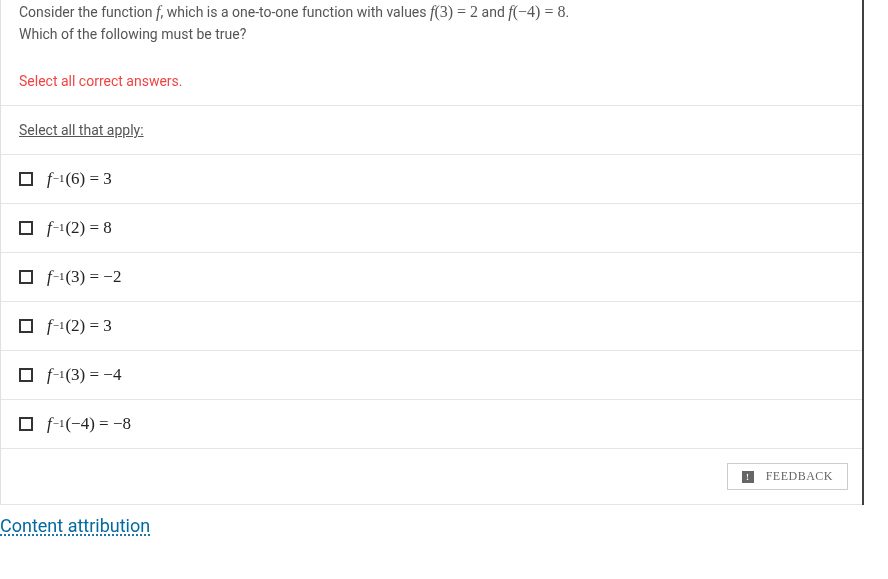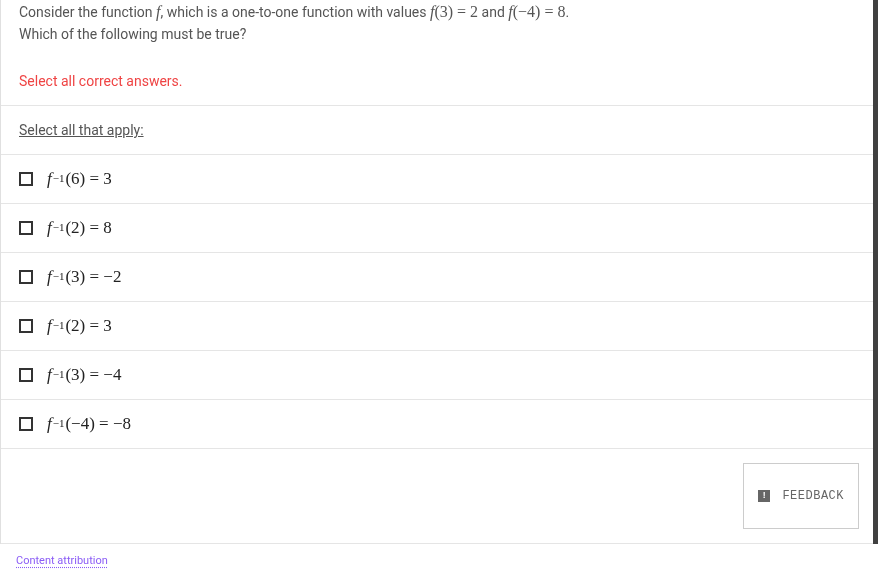--- a/index.html
+++ b/index.html
@@ -11,22 +11,22 @@
       font-family: -apple-system, BlinkMacSystemFont, "Segoe UI", Roboto, "Helvetica Neue", Arial, sans-serif;
       background: #ffffff;
       color: #555;
       font-size: 14px;
       width: 888px;
       height: 579px;
       position: relative;
     }
     .container {
       border-left: 1px solid #e0e0e0;
-      border-right: 5px solid #404040;
-      margin: 0 10px 0 0;
+      border-right: 2px solid #404040;
+      margin: 0 24px 0 0;
     }
     .question-block {
       padding: 0 18px 14px 18px;
     }
     .question-text {
       line-height: 1.5;
       color: #555;
     }
     .question-text .math {
       font-family: "Times New Roman", Times, serif;
@@ -84,51 +84,51 @@
       border-top: 1px solid #e5e5e5;
       border-bottom: 1px solid #e5e5e5;
       padding: 14px 14px;
       display: flex;
       justify-content: flex-end;
     }
     .feedback-btn {
       border: 1px solid #ccc;
       background: #fff;
       color: #666;
-      padding: 25px 14px;
+      padding: 5px 14px;
       font-size: 12px;
       letter-spacing: 0.5px;
       display: inline-flex;
       align-items: center;
       gap: 12px;
       cursor: pointer;
-      font-family: Liberation Mono, monospace;
+      font-family: Liberation Serif, serif;
     }
     .feedback-icon {
       width: 12px;
       height: 12px;
       background: #666;
       display: inline-block;
       position: relative;
     }
     .feedback-icon::after {
       content: "!";
       color: #fff;
       font-size: 9px;
       font-weight: bold;
       position: absolute;
       top: 50%;
       left: 50%;
       transform: translate(-50%, -50%);
     }
     .attribution {
       padding: 10px 0 0 0;
-      margin-left: 16px;
-      font-size: 11px;
-      color: #8b5cf6;
+      margin-left: 0;
+      font-size: 18px;
+      color: #0369a1;
       text-decoration: underline dotted;
       text-underline-offset: 3px;
       cursor: pointer;
       display: inline-block;
     }
   </style>
 </head>
 <body>
 
 

